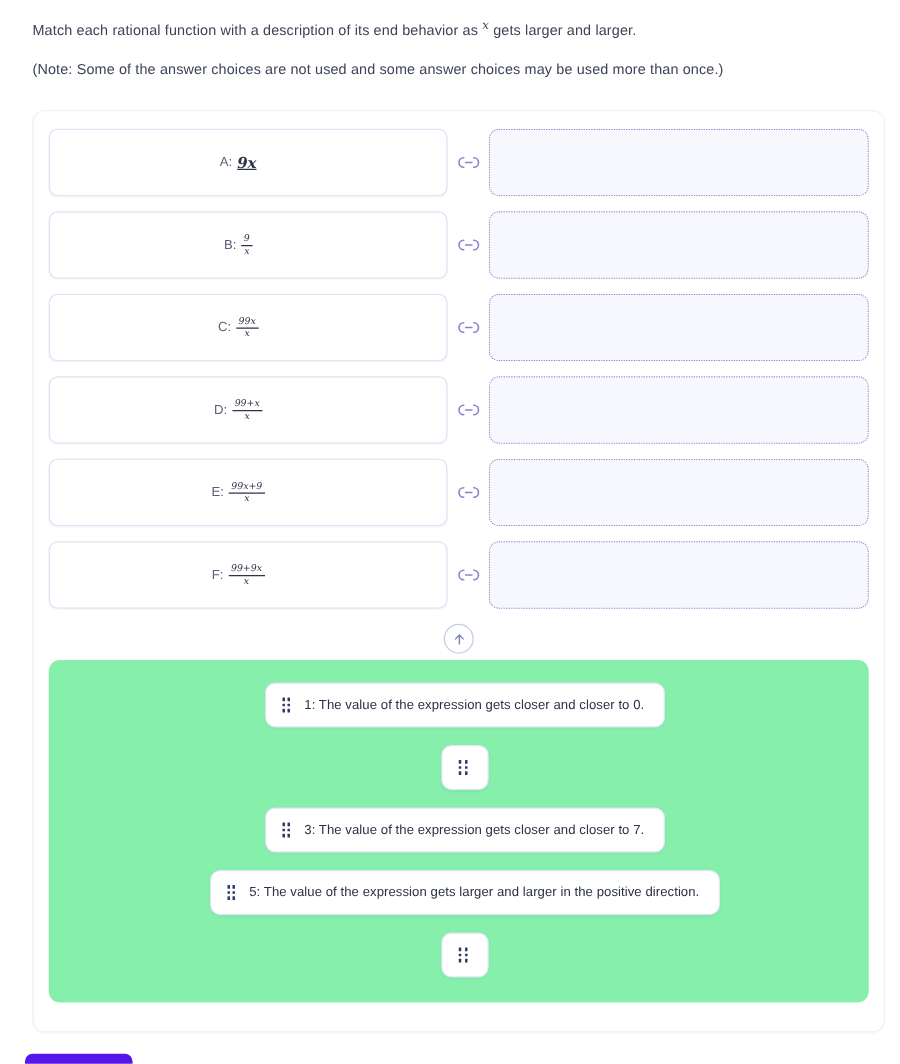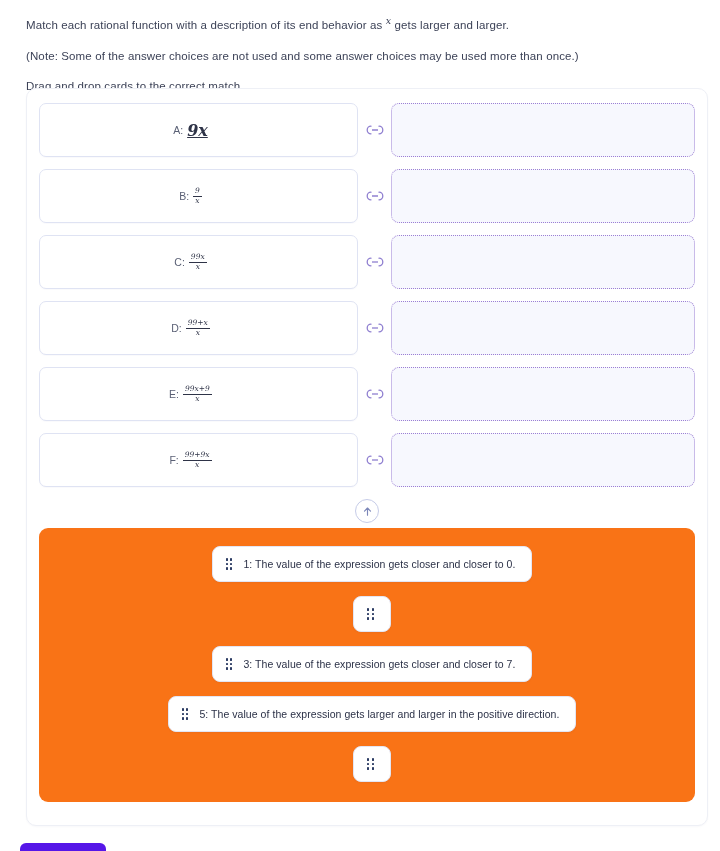--- a/index.html
+++ b/index.html
@@ -88,21 +88,21 @@
   }
 
   
   .mexpr {
     font-family: "DejaVu Serif", serif;
     color: #2e3347;
     display: inline-flex;
     align-items: center;
   }
   .mexpr.plain {
-    font-size: 16px;
+    font-size: 12px;
     font-style: italic;
     font-weight: 600;
     text-decoration: underline;
   }
   .frac {
     display: inline-flex;
     flex-direction: column;
     align-items: center;
     font-size: 7.5px;
     line-height: 1.12;
@@ -151,21 +151,21 @@
     background: #ffffff;
     display: flex;
     align-items: center;
     justify-content: center;
     cursor: pointer;
   }
 
   
   .answer-bank {
     margin: 0 12px;
-    background: #f97316;
+    background: #86efac;
     border-radius: 9px;
     padding: 18px 10px 20px 20px;
   }
   .bank-row {
     display: flex;
     justify-content: center;
     gap: 14px;
     margin-bottom: 14px;
   }
   .bank-row:last-child { margin-bottom: 0; }
@@ -220,21 +220,20 @@
   }
 </style>
 </head>
 <body>
 
 <div class="page">
 
   <div class="prompt-block">
     <p class="prompt-line"><span>Match each rational function with a description of its end behavior as </span><span class="mathvar">x</span><span> gets larger and larger.</span></p>
     <p class="prompt-line">(Note: Some of the answer choices are not used and some answer choices may be used more than once.)</p>
-    <p class="prompt-line">Drag and drop cards to the correct match.</p>
   </div>
 
   <div class="match-panel">
 
     <div class="rows">
 
       <div class="match-row">
         <div class="term-card">
           <div class="term-inner">
             <span class="term-label">A:</span>

